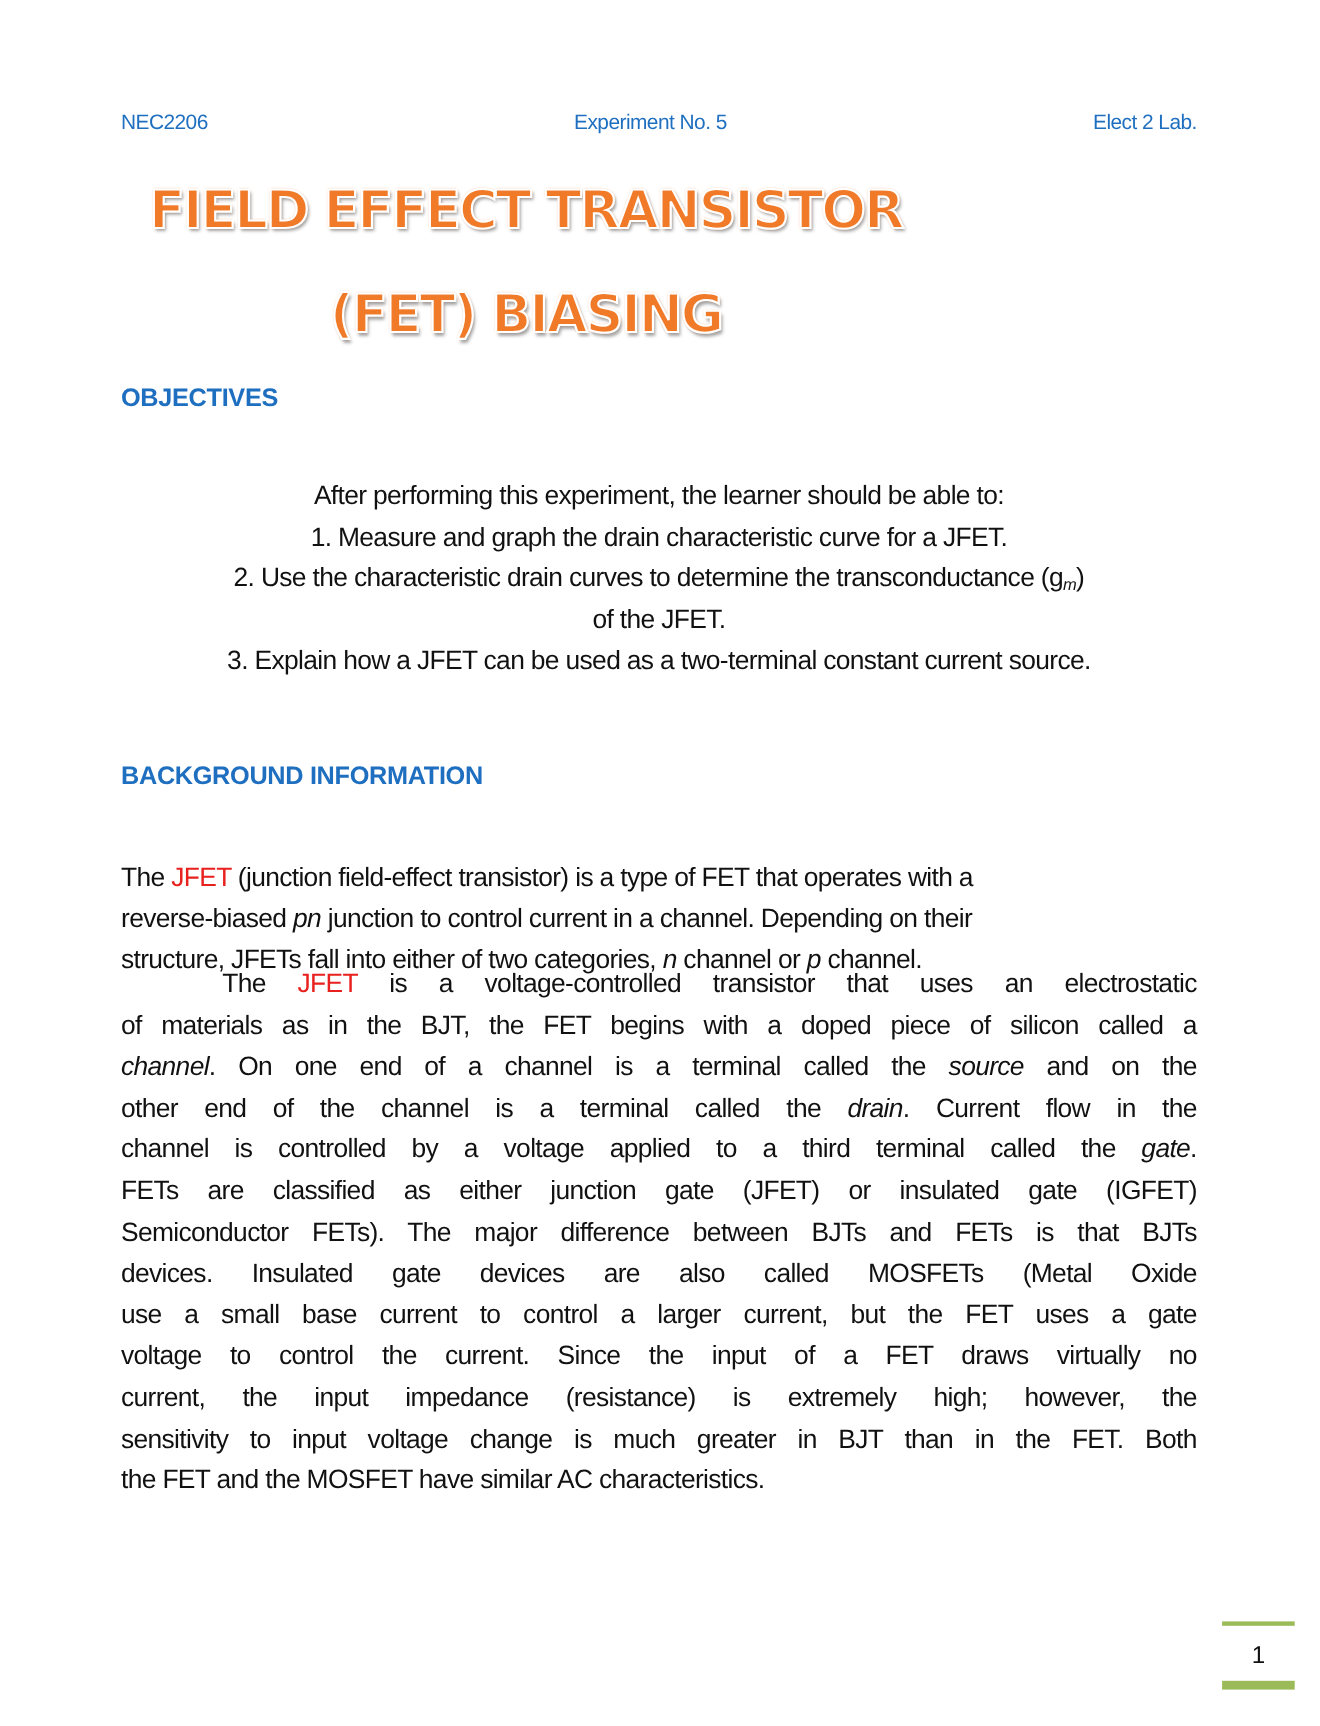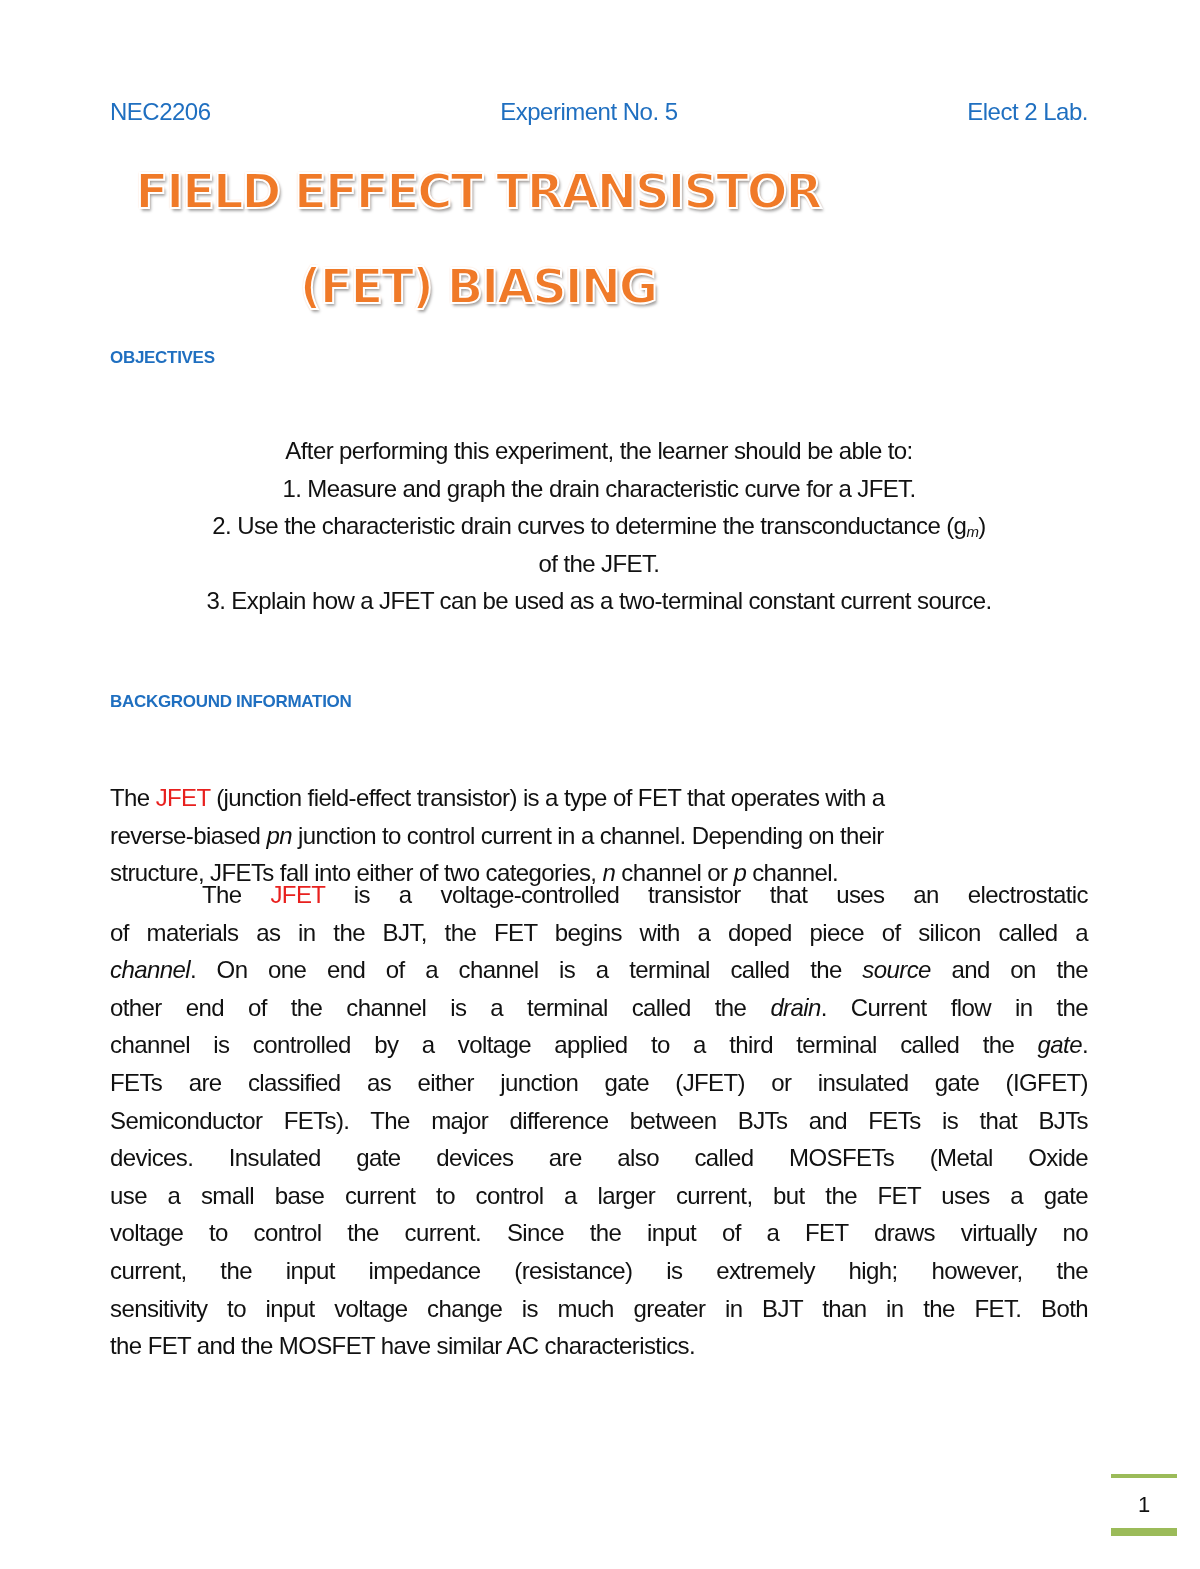--- a/index.html
+++ b/index.html
@@ -3,35 +3,35 @@
 <meta charset="utf-8">
 <style>
   html, body { margin: 0; padding: 0; background: #ffffff; }
   body {
     width: 1200px; height: 1569px; position: relative; overflow: hidden;
     font-family: "Liberation Sans", sans-serif; color: #111;
   }
   .header {
     position: absolute; top: 97px; left: 110px; width: 978px; height: 30px;
     display: flex; justify-content: space-between; align-items: center;
-    color: #1f6fc0; font-size: 24px; letter-spacing: -0.5px;
+    color: #1f6fc0; font-size: 19px; letter-spacing: -0.5px;
   }
   .title {
     position: absolute; left: 0; width: 956px; text-align: center;
     font-family: "DejaVu Sans", sans-serif; font-weight: bold;
     font-size: 48px; letter-spacing: -2px;
     color: #f07a28;
     -webkit-text-stroke: 2px #ffffff;
     text-shadow: 0 0 0 #e8681a, 2px 3px 3px rgba(0,0,0,0.35), 0 0 2px #e8681a;
   }
   .title.l1 { top: 163px; }
   .title.l2 { top: 258px; }
   .heading {
     position: absolute; left: 110px; color: #1f6fc0;
-    font-weight: bold; font-size: 17px; letter-spacing: -0.3px;
+    font-weight: bold; font-size: 23px; letter-spacing: -0.3px;
   }
   .para {
     position: absolute; left: 110px; width: 978px;
     font-size: 24px; line-height: 37.6px; letter-spacing: -0.6px; color: #111;
   }
   .line { display: block; white-space: nowrap; height: 37.6px; }
   .just { display: block; text-align: justify; text-align-last: justify; white-space: normal; height: 37.6px; }
   .indent { padding-left: 92px; }
   .red { color: #e8201e; }
   .it { font-style: italic; }

